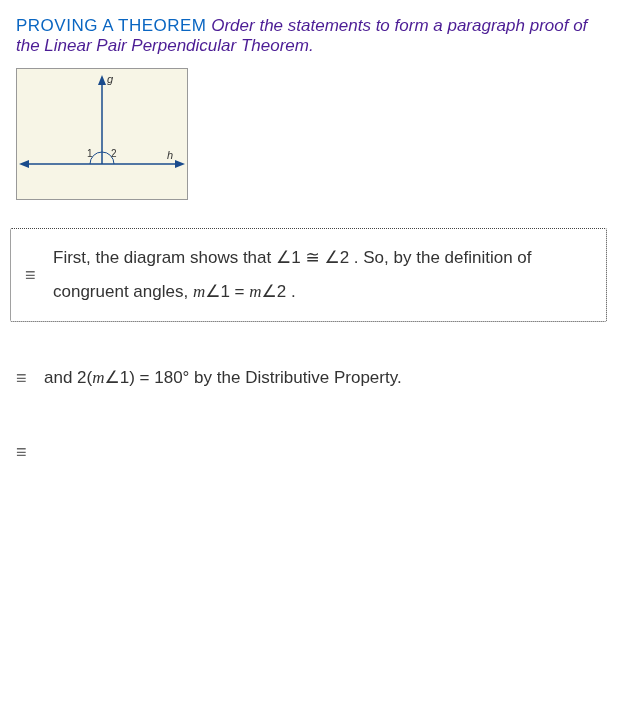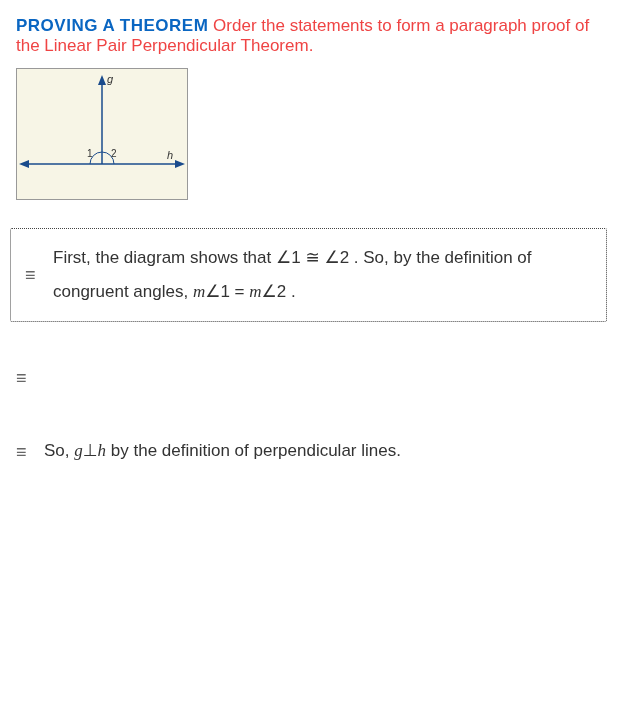--- a/index.html
+++ b/index.html
@@ -9,40 +9,42 @@
     font-size: 17px;
     color: #333;
     width: 623px;
     box-sizing: border-box;
   }
   .title-line {
     margin-bottom: 4px;
   }
   .title-bold {
     color: #0a66c2;
-    font-weight: 700;
+    font-weight: 400;
     letter-spacing: 0.5px;
   }
   .title-rest {
-    color: #ef4444;
+    color: #4c1d95;
+    font-style: italic;
   }
   .diagram {
     margin-top: 12px;
     width: 170px;
     height: 130px;
     background: #f7f5e6;
     border: 1px solid #999;
     position: relative;
   }
   .diagram svg { position:absolute; top:0; left:0; }
   .proof-list {
     margin-top: 28px;
   }
   .proof-item {
     display: flex;
+    align-items: center;
     margin-bottom: 38px;
     line-height: 2.0;
   }
   .handle {
     width: 14px;
     flex: 0 0 14px;
     font-size: 18px;
     color: #666;
     letter-spacing: 1px;
     margin-right: 14px;
@@ -92,18 +94,18 @@
 <div class="proof-list">
 
 <div class="proof-item">
       <div class="boxed" style="display: flex; align-items: center; flex: 1 1 0%;">
         <div class="handle"></div>
         <div class="stmt">First, the diagram shows that  <span class="ang">∠</span>1 <span class="ang">≅</span> <span class="ang">∠</span>2  . So, by the definition of congruent angles,  <span class="mi">m</span><span class="ang">∠</span>1 = <span class="mi">m</span><span class="ang">∠</span>2  .</div>
       </div>
     </div>
     <div class="proof-item">
       <div class="handle"></div>
+      <div class="stmt">and  2(<span class="mi">m</span><span class="ang">∠</span>1) = 180°  by the Distributive Property.</div>
     </div>
     <div class="proof-item">
       <div class="handle"></div>
-      <div class="stmt">So,  <span class="mi">g</span><span class="ang">⊥</span><span class="mi">h</span>  by the definition of perpendicular lines.</div>
     </div>
   </div>
 
 </body></html>

